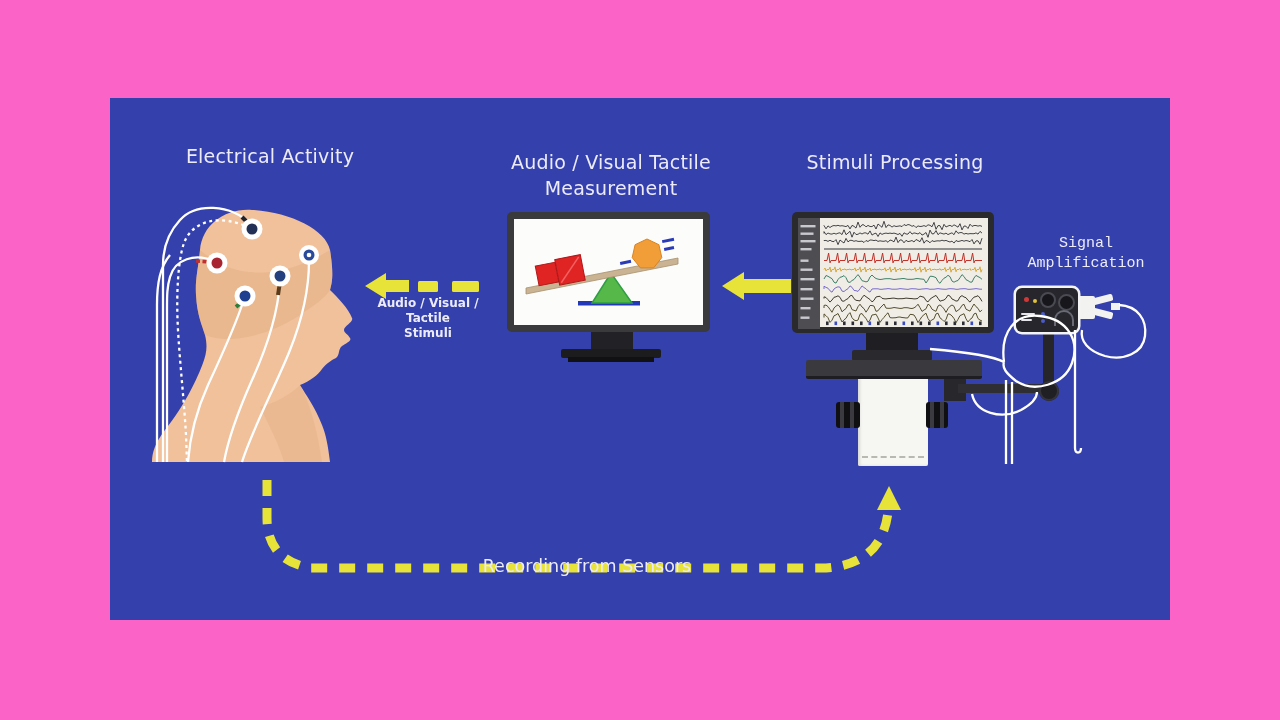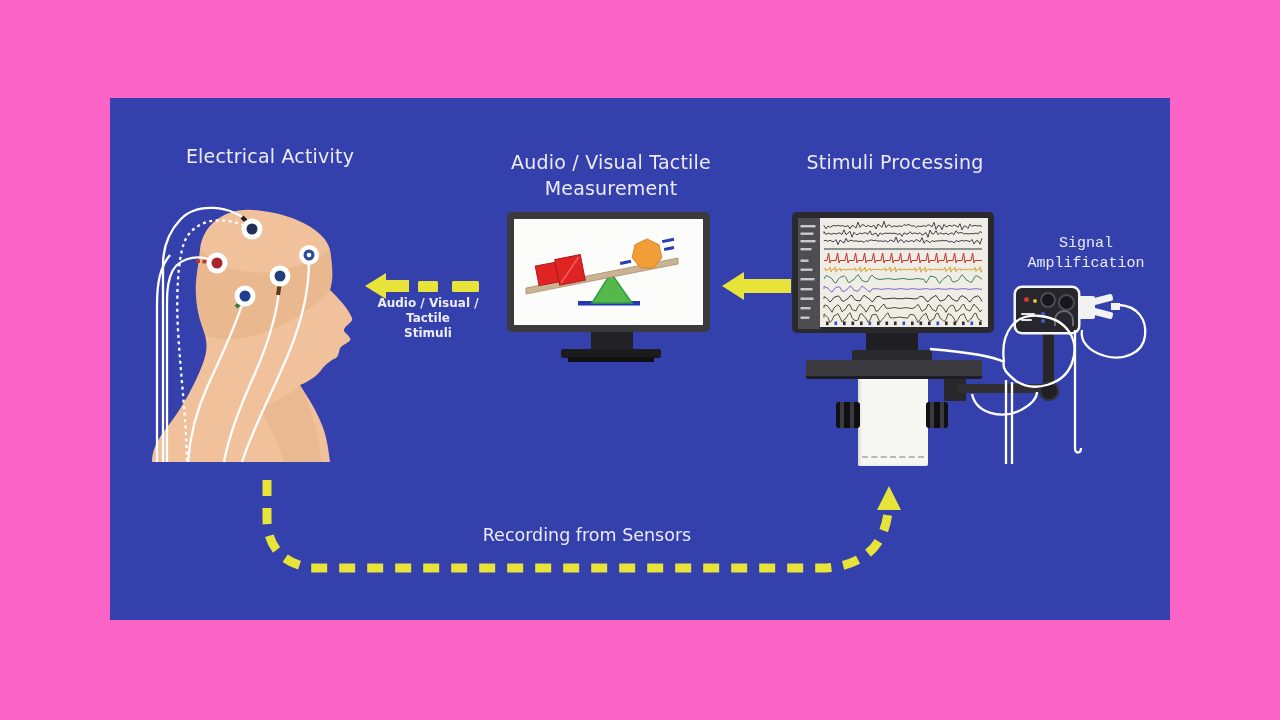--- a/index.html
+++ b/index.html
@@ -73,21 +73,21 @@
 <div class="lbl lbl-title" style="left:487px;top:149px;width:248px;">
   <div>Audio / Visual Tactile</div>
   <div>Measurement</div>
 </div>
 <div class="lbl lbl-title" style="left:780px;top:149px;width:230px;">Stimuli Processing</div>
 <div class="lbl lbl-small" style="left:1002px;top:234px;width:168px;font-family:Liberation Mono, monospace;">Signal Amplification</div>
 <div class="lbl lbl-tiny" style="left:356px;top:296px;width:144px;">
   <div>Audio / Visual / Tactile</div>
   <div>Stimuli</div>
 </div>
-<div class="lbl lbl-rec" style="left:455px;top:525px;width:264px;">Recording from Sensors</div>
+<div class="lbl lbl-rec" style="left:455px;top:556px;width:264px;">Recording from Sensors</div>
 
 <svg class="figure" style="left:140px;top:195px;" width="230" height="275" viewBox="0 0 230 275">
 
   <path style="fill:var(--skin,#f0c19a)" d="M 112 15 C 85 13 62 30 60 55 C 58 75 55 85 56 100 C 57 120 62 130 65 140
        C 68 152 66 160 63 168 C 58 182 45 210 25 235 C 15 248 12 258 12 267
        L 190 267 C 188 250 186 240 182 230 C 175 212 166 200 160 190
        C 170 186 178 180 182 174 C 188 167 192 165 196 163 C 200 160 198 154 202 151
        C 206 148 212 146 210 143 C 208 139 204 138 204 135 C 204 131 214 127 212 123
        C 208 113 198 103 190 95 C 192 88 194 80 190 55 C 186 35 150 17 112 15 Z"></path>
   <path fill="#e2ac80" opacity="0.45" d="M 60 55 C 58 75 55 85 56 100 C 57 120 62 130 65 140 C 90 150 130 140 160 120

